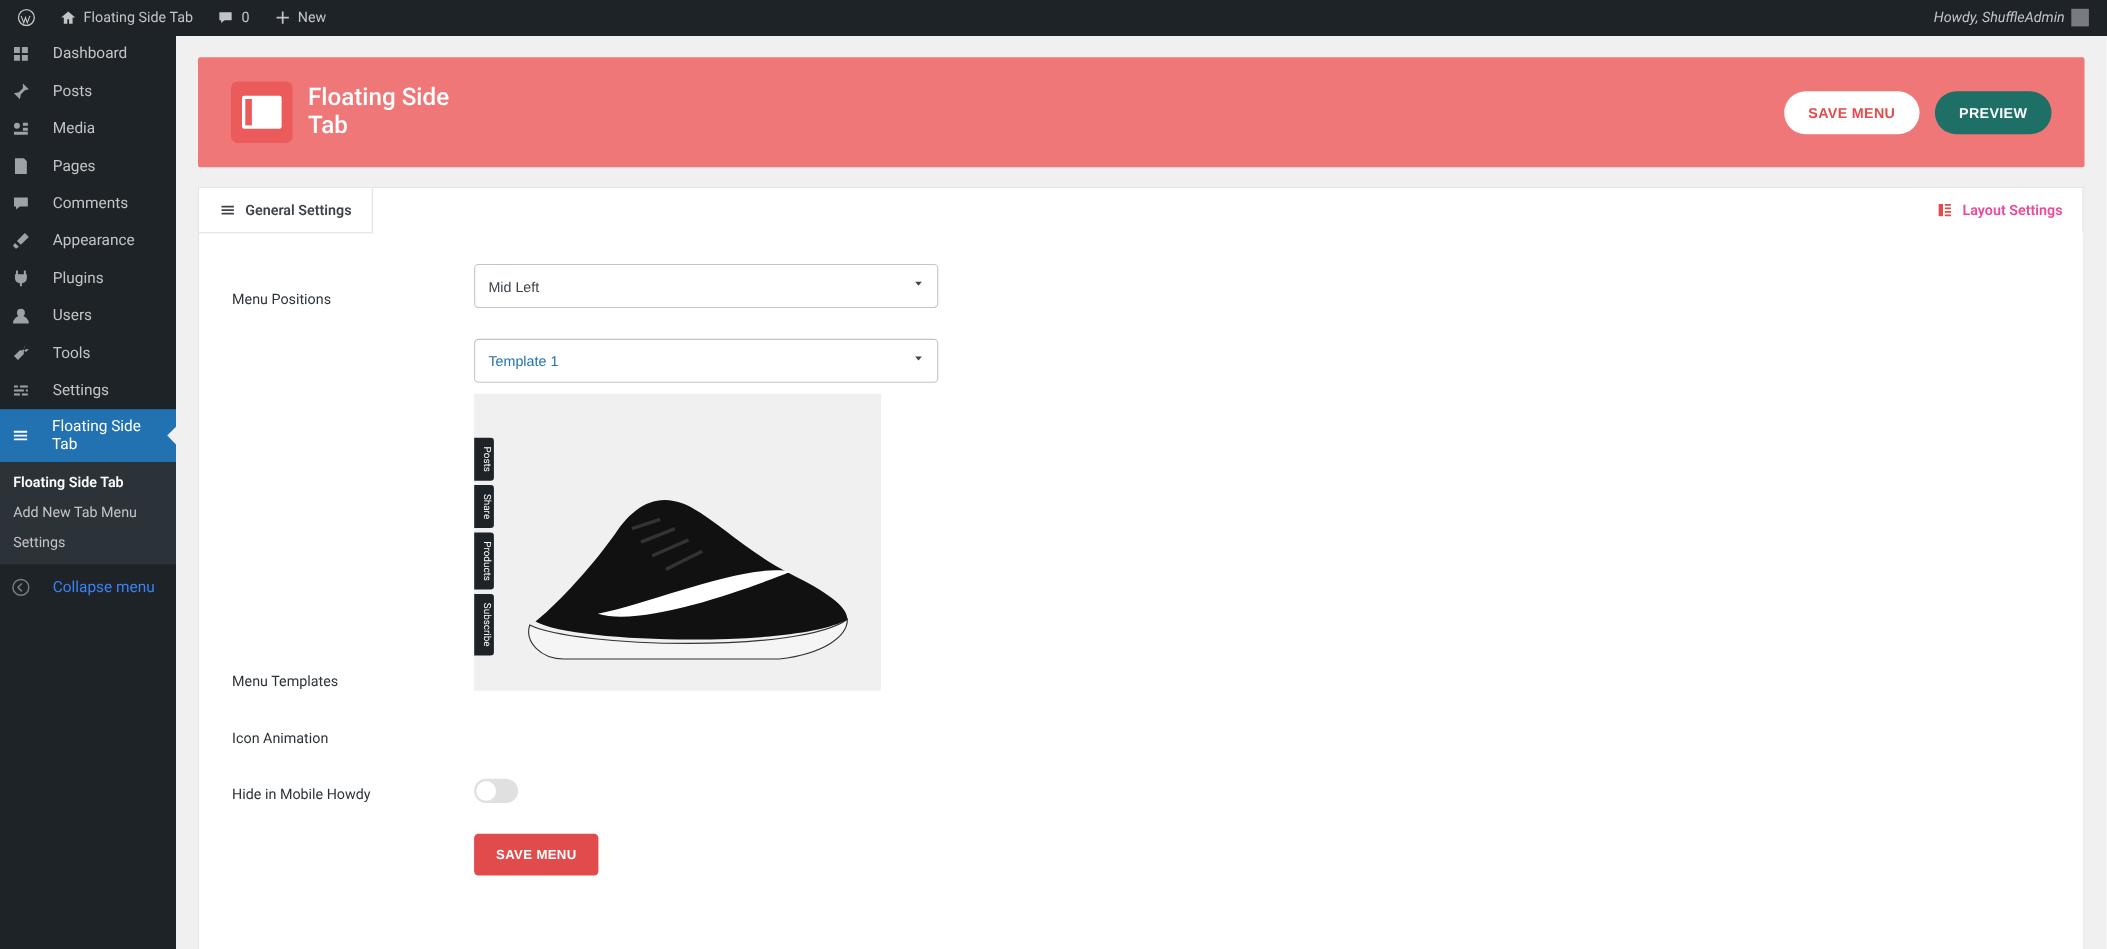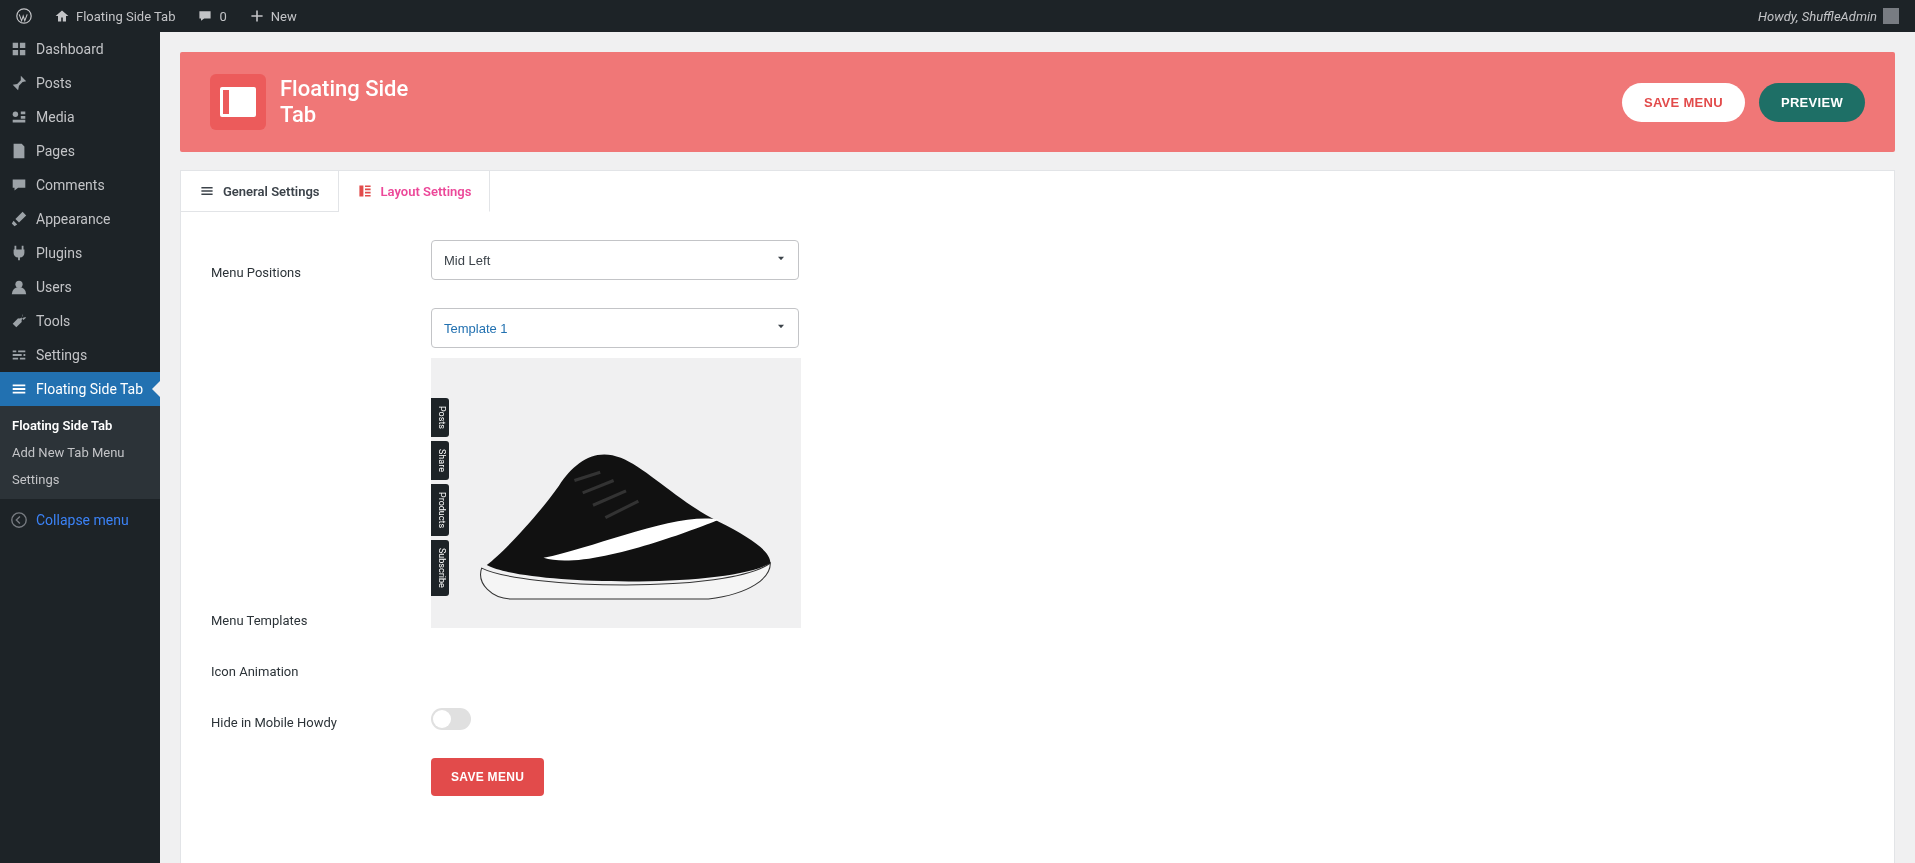--- a/index.html
+++ b/index.html
@@ -26,21 +26,21 @@
   .avatar { width:16px; height:16px; background:#787c82; display:inline-block; }
   
   .adminmenu {
     position:fixed; top:32px; left:0; bottom:0;
     width:160px;
     background:#1d2327;
     color:#c3c4c7;
     padding:0;
   }
   .adminmenu ul { list-style:none; }
-  .adminmenu li { display:flex; align-items:center; gap:8px; padding:8px 10px; font-size:14px; cursor:pointer; }
+  .adminmenu li { display:flex; align-items:center; gap:20px; padding:8px 10px; font-size:14px; cursor:pointer; }
   .adminmenu svg { width:18px; height:18px; fill:#9ca2a7; }
   .adminmenu li.current {
     background:#2271b1; color:#fff; position:relative;
   }
   .adminmenu li.current svg { fill:#fff; }
   .adminmenu li.current::after {
     content:""; position:absolute; right:0; top:50%; transform:translateY(-50%);
     width:0; height:0; border-top:8px solid transparent; border-bottom:8px solid transparent;
     border-right:8px solid #f0f0f1;
   }
@@ -74,40 +74,40 @@
   .plugin-header .title { font-size:22px; font-weight:500; line-height:1.2; max-width:140px; }
   .plugin-header .actions { margin-left:auto; display:flex; gap:14px; }
   .btn {
     border:none; cursor:pointer; padding:12px 22px; border-radius:22px;
     font-size:13px; font-weight:700; letter-spacing:.3px;
   }
   .btn-white { background:#fff; color:#e24b4b; }
   .btn-teal { background:#1e6f66; color:#fff; }
   
   .tabs {
-    display:flex; background:#fff; border:1px solid #e2e4e7; border-bottom:none; margin-top:18px;
+    display:flex; background:#fff; border:1px solid #e2e4e7; border-bottom:none; margin-top:18px;justify-content:space-between;
   }
   .tab {
     display:flex; align-items:center; gap:8px;
     padding:12px 18px; font-size:13px; font-weight:600; cursor:pointer;
     border-right:1px solid #e2e4e7; border-bottom:1px solid #e2e4e7;
     background:#fff; color:#3c434a;
   }
   .tab.active { border-bottom:1px solid #fff; color:#ec4899; }
   .tab.active svg { fill:#e24b4b; }
   .tab svg { width:16px; height:16px; fill:#3c434a; }
   
   .panel {
     background:#fff; border:1px solid #e2e4e7; border-top:none;
     padding:28px 30px 40px;
   }
   .form-row { display:flex; align-items:flex-end; margin-bottom:28px; }
   .form-row > label { width:220px; font-size:13px; color:#2c3338; padding-top:8px; }
   .select-wrap {
-    width:368px; position:relative;
+    width:422px; position:relative;
   }
   .select-wrap select {
     width:100%; height:40px; border:1px solid #c3c4c7; border-radius:4px;
     background:#fff; padding:0 32px 0 12px; font-size:13px; color:#3c434a;
     appearance:none; -webkit-appearance:none; cursor:pointer;
   }
   .select-wrap.accent select { color:#2271b1; }
   .select-wrap .chev {
     position:absolute; right:12px; top:50%; transform:translateY(-50%);
     pointer-events:none;

